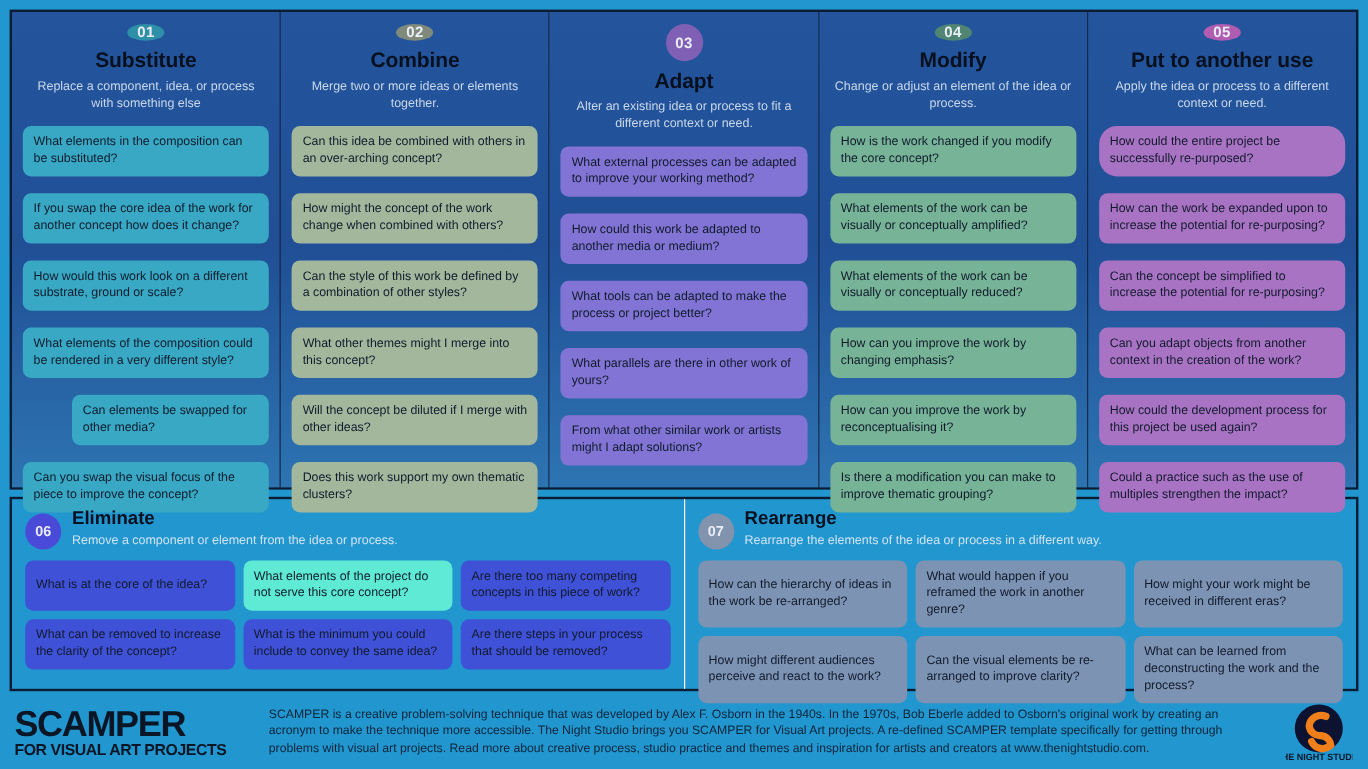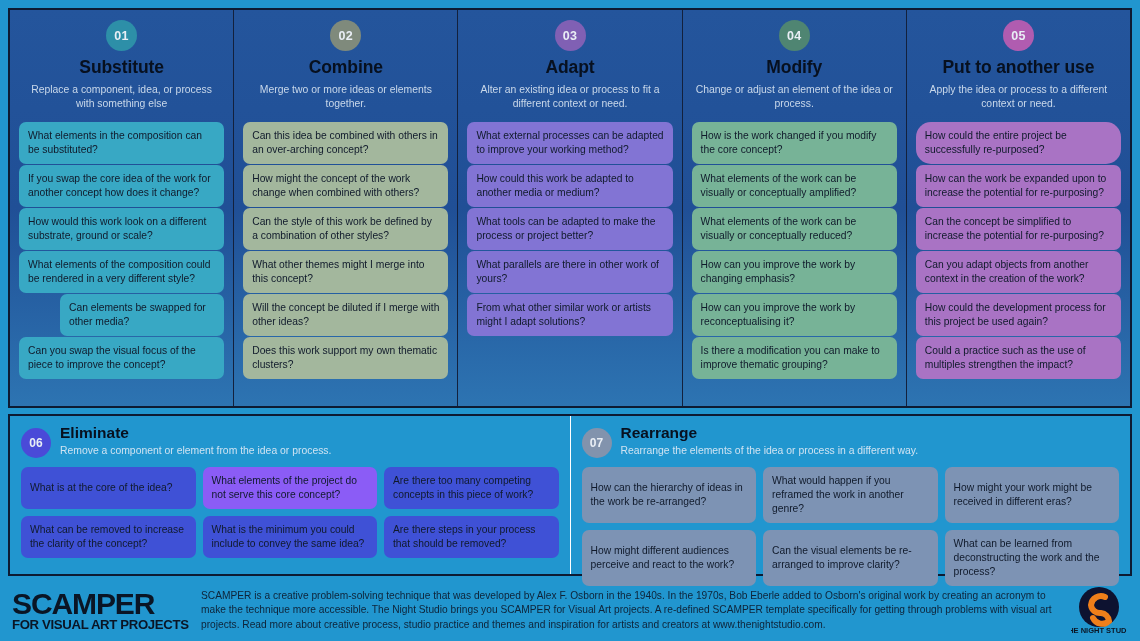--- a/index.html
+++ b/index.html
@@ -54,21 +54,21 @@
     letter-spacing: -.1px;
   }
   .col-sub {
     color: #c9d8ea;
     font-size: 10.4px;
     text-align: center;
     line-height: 1.35;
     margin-bottom: 11px;
     padding: 0 2px;
   }
-  .cards { width: 100%; display: flex; flex-direction: column; gap: 1px; }
+  .cards { width: 100%; display: flex; flex-direction: column; gap: 14px; }
   .card {
     border-radius: 7px;
     padding: 7px 9px;
     font-size: 10.3px;
     line-height: 1.36;
     color: #101a2b;
   }
 
   
   .bottom-grid {
@@ -114,21 +114,21 @@
     display: flex; align-items: center;
   }
 
   
   .footer {
     display: flex;
     align-items: center;
     width: 1124px;
     height: 61px;
     margin-top: 4px;
-    gap: 4px;
+    gap: 27px;
     padding: 0 4px;
   }
   .logo-block { flex: 0 0 185px; }
   .logo-main {
     font-size: 30px; font-weight: bold; color: #0a1525;
     letter-spacing: -1.1px; line-height: .92;
   }
   .logo-sub {
     font-size: 13.2px; font-weight: bold; color: #0a1525;
     letter-spacing: -.35px; line-height: 1;
@@ -218,21 +218,21 @@
       <div class="bsec">
         <div class="bsec-head">
           <div class="bnum" style="background: rgb(74, 74, 216);">06</div>
           <div>
             <div class="bsec-title">Eliminate</div>
             <div class="bsec-sub">Remove a component or element from the idea or process.</div>
           </div>
         </div>
         <div class="bcards">
           <div class="bcard" style="background: rgb(63, 81, 214);">What is at the core of the idea?</div>
-          <div class="bcard" style="background: #8b5cf6;">What elements of the project do not serve this core concept?</div>
+          <div class="bcard" style="background: #5eead4;">What elements of the project do not serve this core concept?</div>
           <div class="bcard" style="background: rgb(63, 81, 214);">Are there too many competing concepts in this piece of work?</div>
           <div class="bcard" style="background: rgb(63, 81, 214);">What can be removed to increase the clarity of the concept?</div>
           <div class="bcard" style="background: rgb(63, 81, 214);">What is the minimum you could include to convey the same idea?</div>
           <div class="bcard" style="background: rgb(63, 81, 214);">Are there steps in your process that should be removed?</div>
         </div>
       </div>
       <div class="bsec">
         <div class="bsec-head">
           <div class="bnum" style="background: rgb(130, 147, 173);">07</div>
           <div>

